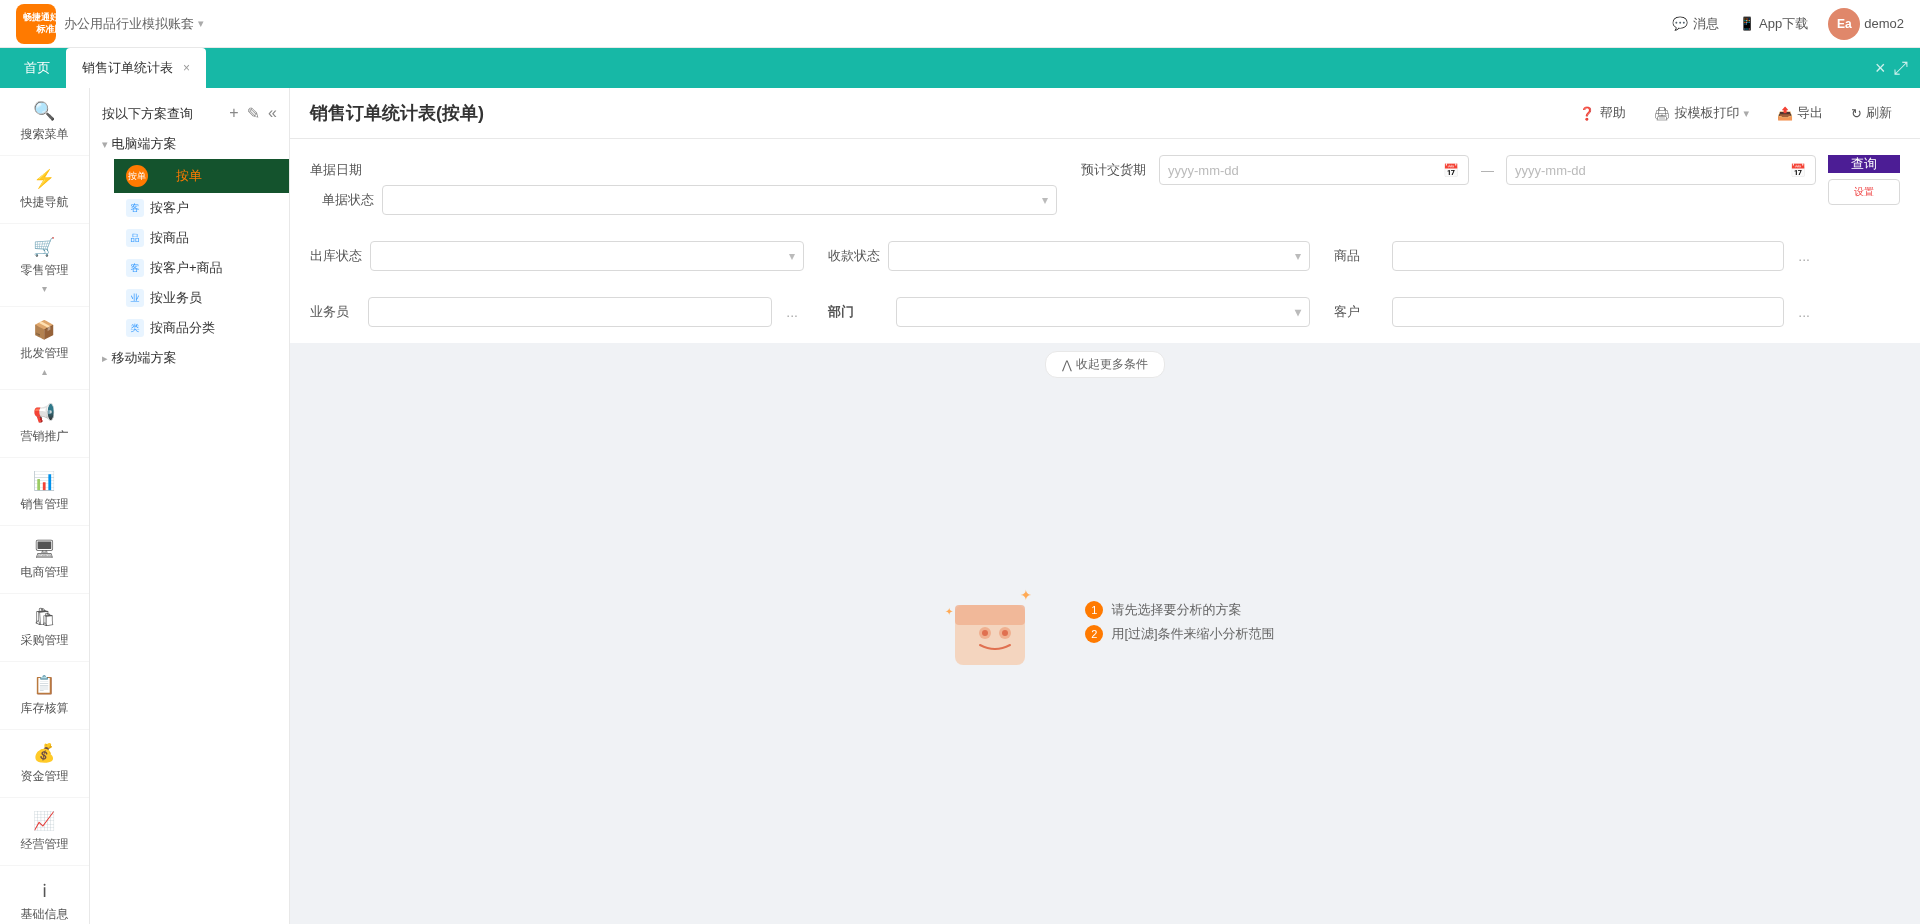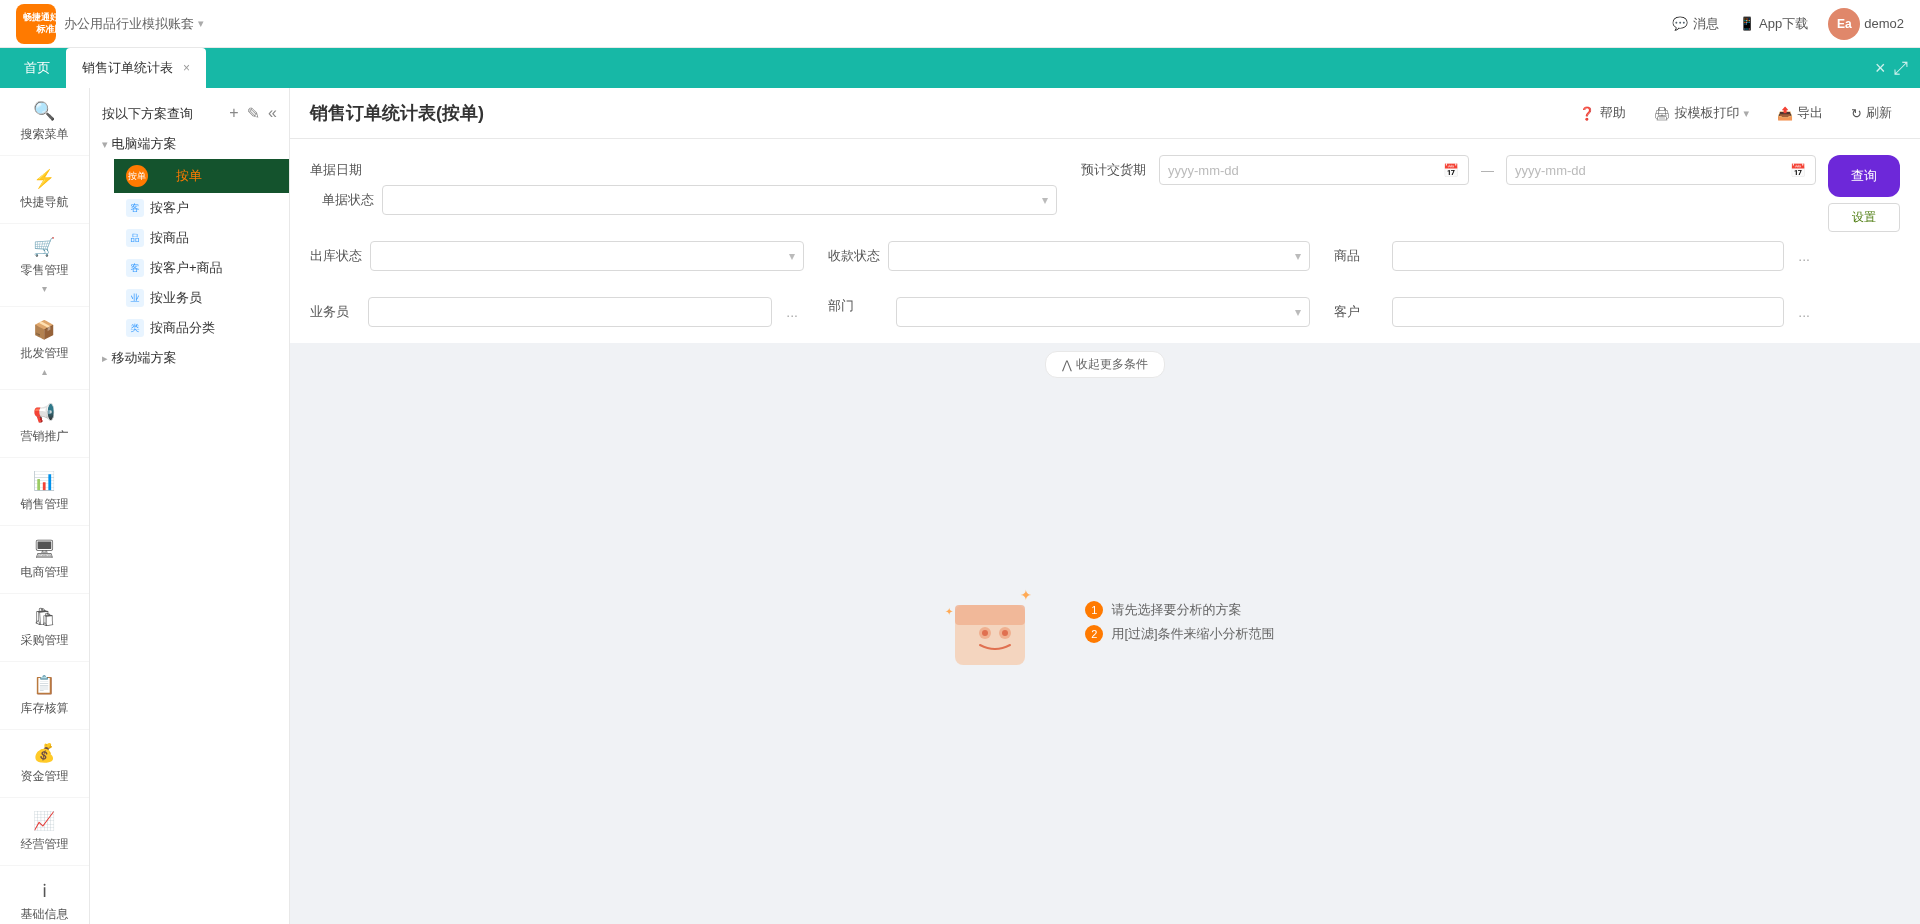--- a/index.html
+++ b/index.html
@@ -213,36 +213,36 @@
       color: #666;
       cursor: pointer;
       padding: 4px 16px;
       background: #fff;
       border-radius: 12px;
       border: 1px solid #e8e8e8;
     }
 
     
     .query-btn {
-      background: #6d28d9;
+      background: #4c1d95;
       color: #fff;
       border: none;
-      border-radius: 12px;
-      padding: 12px 20px;
+      border-radius: 0;
+      padding: 0 20px;
       font-size: 13px;
       cursor: pointer;
       white-space: nowrap;
     }
     .settings-btn {
       background: #fff;
-      color: #4d7c0f;
+      color: #ef4444;
       border: 1px solid #d9d9d9;
       border-radius: 4px;
       padding: 5px 12px;
-      font-size: 12px;
+      font-size: 10px;
       cursor: pointer;
       white-space: nowrap;
     }
 
     .btn-group-right { display: flex; flex-direction: column; gap: 6px; min-width: 72px; }
     .filter-cell-label {
       font-size: 13px;
       color: #555;
       white-space: nowrap;
       min-width: 50px;
@@ -550,21 +550,21 @@
             </div>
 
             <div style="display:grid; grid-template-columns: 1fr 1fr 1fr; gap:0; align-items:center;">
 
               <div style="display:flex; align-items:center; gap:8px; padding:0 12px 0 0;">
                 <span class="filter-cell-label">业务员</span>
                 <input class="filter-input" style="flex: 1 1 0%;">
                 <span class="ellipsis-btn">...</span>
               </div>
 
-              <div style="display:flex; gap:18px; padding:0 12px;">
+              <div style="display:flex; align-items:center; gap:18px; padding:0 12px;font-weight:bold;">
                 <span class="filter-cell-label">部门</span>
                 <div class="single-status-select" style="flex:1;">
                   <span></span>
                   <span>▾</span>
                 </div>
               </div>
 
               <div style="display:flex; align-items:center; gap:8px; padding:0 12px;">
                 <span class="filter-cell-label">客户</span>
                 <input class="filter-input" style="flex: 1 1 0%;">

